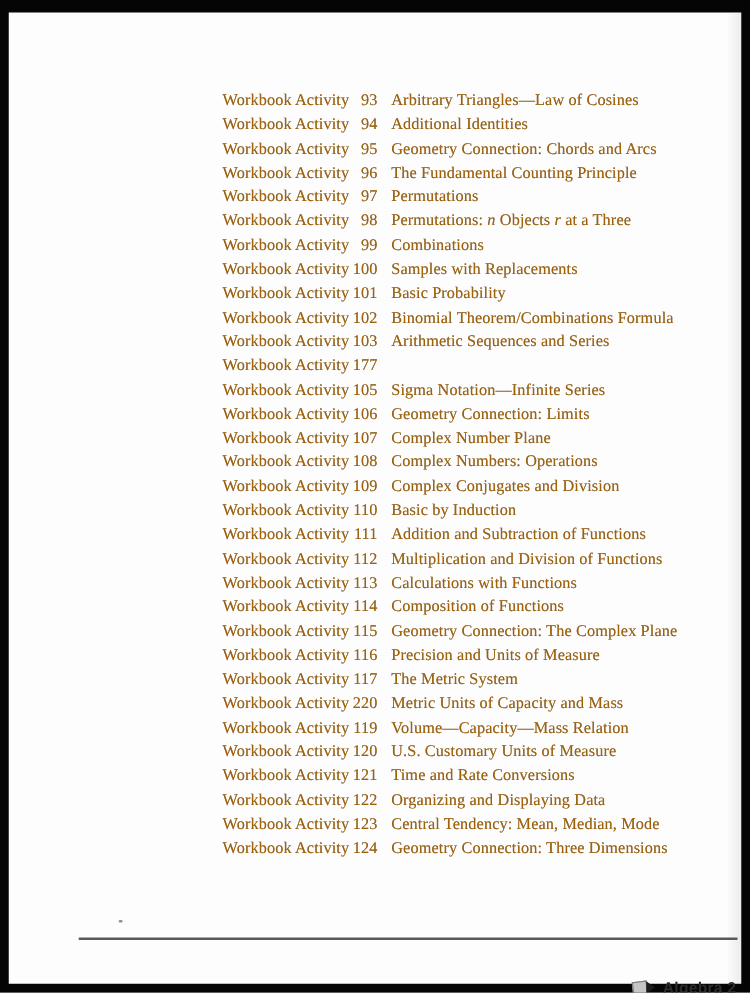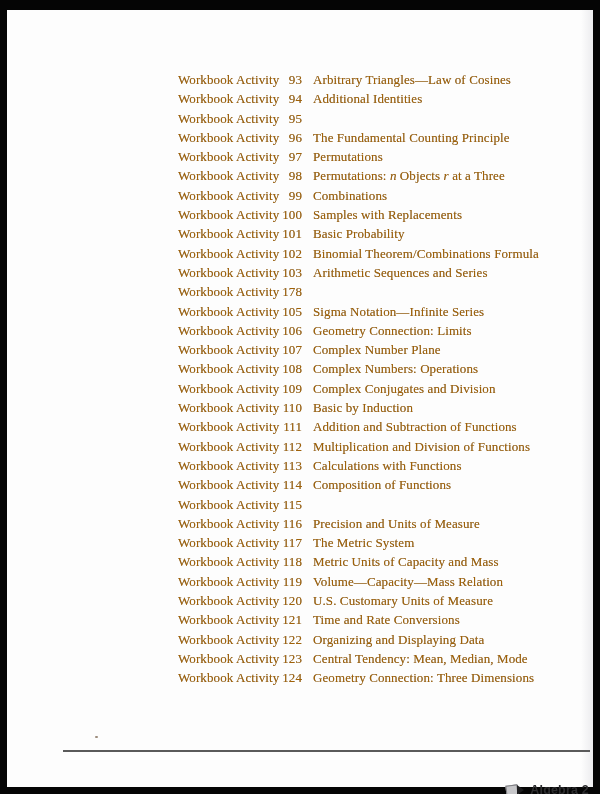--- a/index.html
+++ b/index.html
@@ -82,20 +82,21 @@
       <span class="toc-title"><span>Arbitrary Triangles—Law of Cosines</span></span>
     </div>
     <div class="toc-row">
       <span class="toc-label">Workbook Activity</span>
       <span class="toc-num">94</span>
       <span class="toc-title"><span>Additional Identities</span></span>
     </div>
     <div class="toc-row">
       <span class="toc-label">Workbook Activity</span>
       <span class="toc-num">95</span>
+      <span class="toc-title"><span>Geometry Connection: Chords and Arcs</span></span>
     </div>
     <div class="toc-row">
       <span class="toc-label">Workbook Activity</span>
       <span class="toc-num">96</span>
       <span class="toc-title"><span>The Fundamental Counting Principle</span></span>
     </div>
     <div class="toc-row">
       <span class="toc-label">Workbook Activity</span>
       <span class="toc-num">97</span>
       <span class="toc-title"><span>Permutations</span></span>
@@ -125,21 +126,21 @@
       <span class="toc-num">102</span>
       <span class="toc-title"><span>Binomial Theorem/Combinations Formula</span></span>
     </div>
     <div class="toc-row">
       <span class="toc-label">Workbook Activity</span>
       <span class="toc-num">103</span>
       <span class="toc-title"><span>Arithmetic Sequences and Series</span></span>
     </div>
     <div class="toc-row">
       <span class="toc-label">Workbook Activity</span>
-      <span class="toc-num">178</span>
+      <span class="toc-num">177</span>
     </div>
     <div class="toc-row">
       <span class="toc-label">Workbook Activity</span>
       <span class="toc-num">105</span>
       <span class="toc-title"><span>Sigma Notation—Infinite Series</span></span>
     </div>
     <div class="toc-row">
       <span class="toc-label">Workbook Activity</span>
       <span class="toc-num">106</span>
       <span class="toc-title"><span>Geometry Connection: Limits</span></span>
@@ -180,34 +181,35 @@
       <span class="toc-title"><span>Calculations with Functions</span></span>
     </div>
     <div class="toc-row">
       <span class="toc-label">Workbook Activity</span>
       <span class="toc-num">114</span>
       <span class="toc-title"><span>Composition of Functions</span></span>
     </div>
     <div class="toc-row">
       <span class="toc-label">Workbook Activity</span>
       <span class="toc-num">115</span>
+      <span class="toc-title"><span>Geometry Connection: The Complex Plane</span></span>
     </div>
     <div class="toc-row">
       <span class="toc-label">Workbook Activity</span>
       <span class="toc-num">116</span>
       <span class="toc-title"><span>Precision and Units of Measure</span></span>
     </div>
     <div class="toc-row">
       <span class="toc-label">Workbook Activity</span>
       <span class="toc-num">117</span>
       <span class="toc-title"><span>The Metric System</span></span>
     </div>
     <div class="toc-row">
       <span class="toc-label">Workbook Activity</span>
-      <span class="toc-num">118</span>
+      <span class="toc-num">220</span>
       <span class="toc-title"><span>Metric Units of Capacity and Mass</span></span>
     </div>
     <div class="toc-row">
       <span class="toc-label">Workbook Activity</span>
       <span class="toc-num">119</span>
       <span class="toc-title"><span>Volume—Capacity—Mass Relation</span></span>
     </div>
     <div class="toc-row">
       <span class="toc-label">Workbook Activity</span>
       <span class="toc-num">120</span>

